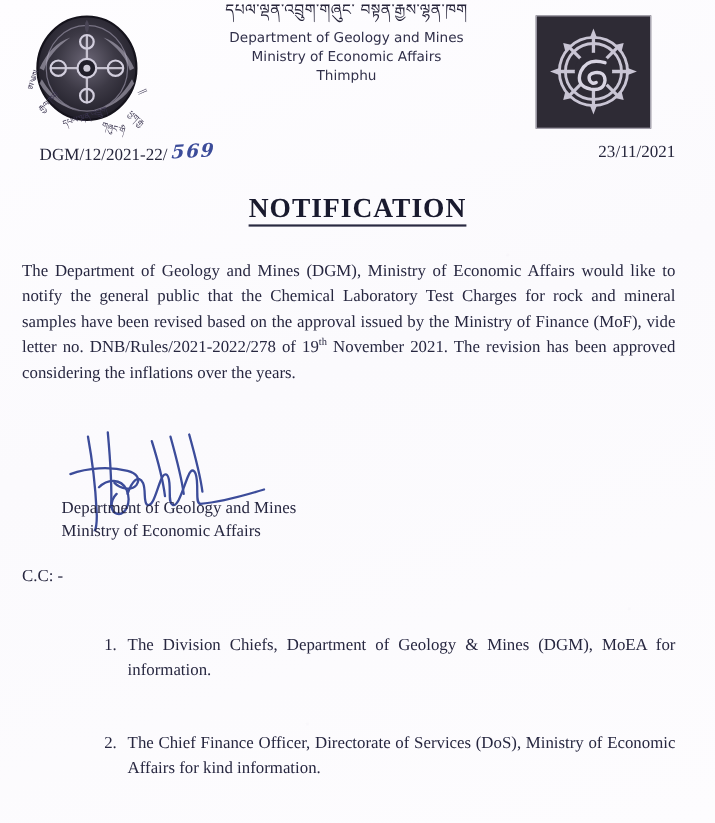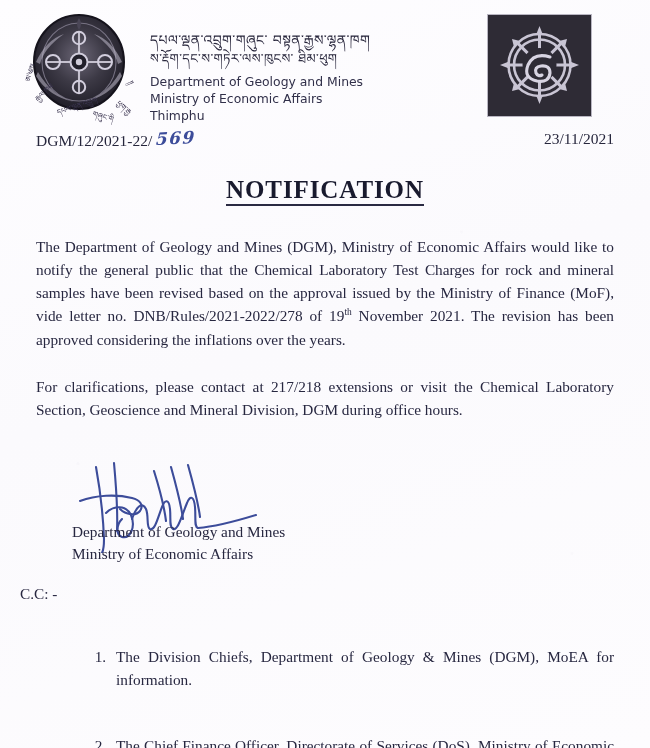--- a/index.html
+++ b/index.html
@@ -39,22 +39,23 @@
     left: 487px;
     top: 14px;
     width: 103px;
     height: 101px;
     background: #2e2b35;
     border: 1px solid #b9b6c2;
   }
   .header-center {
     position: absolute;
     left: 150px;
-    top: 32px;
+    top: 2px;
     width: 330px;
+    text-align: center;
   }
   .dz-line {
     font-family: "DejaVu Sans", sans-serif;
     color: #26243a;
     line-height: 1.28;
     white-space: nowrap;
   }
   .dz-1 { font-size: 14px; letter-spacing: 0.4px; }
   .dz-2 { font-size: 13px; letter-spacing: 0.4px; margin-top: 1px; }
   .org-line {
@@ -112,21 +113,21 @@
     font-weight: bold;
     letter-spacing: 0.9px;
     color: #191a2e;
     border-bottom: 2.2px solid #2a2a42;
     padding-bottom: 0;
     line-height: 1.1;
   }
 
   
   .body-block {
-    margin: 0 36px 0 36px;
+    margin: 0 36px 0 20px;
   }
   .para {
     font-size: 15.3px;
     line-height: 1.52;
     text-align: justify;
     color: #272740;
     margin-top: 24px;
     hyphens: none;
   }
   .para.first { margin-top: 29px; }
@@ -239,21 +240,20 @@
           <text transform="translate(40,105) rotate(-18)">དཔལ་ལྡན་འབྲུག</text>
           <text transform="translate(74,106) rotate(16)">གཞུང་གི</text>
           <text transform="translate(98,94) rotate(42)">ཕྱག་རྒྱ</text>
           <text transform="translate(110,72) rotate(68)">།།</text>
         </g>
       </svg>
     </div>
 
     <div class="header-center">
       <div class="dz-line dz-1">དཔལ་ལྡན་འབྲུག་གཞུང་  བསྟན་རྒྱས་ལྷན་ཁག</div>
-      <div class="dz-line dz-2">ས་རྡོག་དང་ས་གཏེར་ལས་ཁུངས་  ཐིམ་ཕུག</div>
       <div class="org-line first">Department of Geology and Mines</div>
       <div class="org-line">Ministry of Economic Affairs</div>
       <div class="org-line">Thimphu</div>
     </div>
 
     <div class="emblem-right">
       <svg viewBox="0 0 103 101" width="103" height="101" aria-hidden="true">
         <rect x="0" y="0" width="103" height="101" fill="#2e2b35"></rect>
         <g stroke="#c9c5d4" stroke-width="2.6" fill="none">
           <circle cx="51.5" cy="50" r="31"></circle>
@@ -288,21 +288,20 @@
 
   <div class="title-wrap">
     <span class="doc-title">NOTIFICATION</span>
   </div>
 
   <div class="body-block">
 
     <p class="para first"><span>The Department of Geology and Mines (DGM), Ministry of Economic Affairs would like to notify the general public that the Chemical Laboratory Test Charges for rock and mineral samples have been revised based on the approval issued by the Ministry of Finance (MoF), vide letter no. DNB/Rules/2021-2022/278 of 19</span><sup>th</sup><span> November 2021. The revision has been approved considering the inflations over the years.</span></p>
 
 
-    <p class="para">For clarifications, please contact at 217/218 extensions or visit the Chemical Laboratory Section, Geoscience and Mineral Division, DGM during office hours.</p>
 
     <div class="sig-area">
       <svg class="sig-ink" viewBox="0 0 210 92" aria-hidden="true">
         <g fill="none" stroke="#3c4c9a" stroke-width="2.1" stroke-linecap="round" stroke-linejoin="round">
           <path d="M26 6 C30 28, 33 52, 34 78 C34 86, 33 90, 32 92"></path>
           <path d="M44 2 C46 24, 48 48, 47 70"></path>
           <path d="M10 40 C26 34, 46 33, 62 37 C70 39, 74 44, 70 50 C66 55, 56 54, 50 48"></path>
           <path d="M36 52 C44 44, 56 44, 61 54 C66 66, 60 78, 52 76 C46 74, 46 64, 52 58"></path>
           <path d="M62 58 C66 46, 72 40, 76 48 C79 55, 76 66, 80 68 C85 70, 88 56, 92 46 C95 38, 99 38, 100 48 C101 58, 99 66, 103 68 C108 70, 112 54, 117 42 C120 34, 124 35, 125 46 C126 58, 124 66, 128 67"></path>
           <path d="M128 67 C142 66, 160 62, 186 54"></path>

